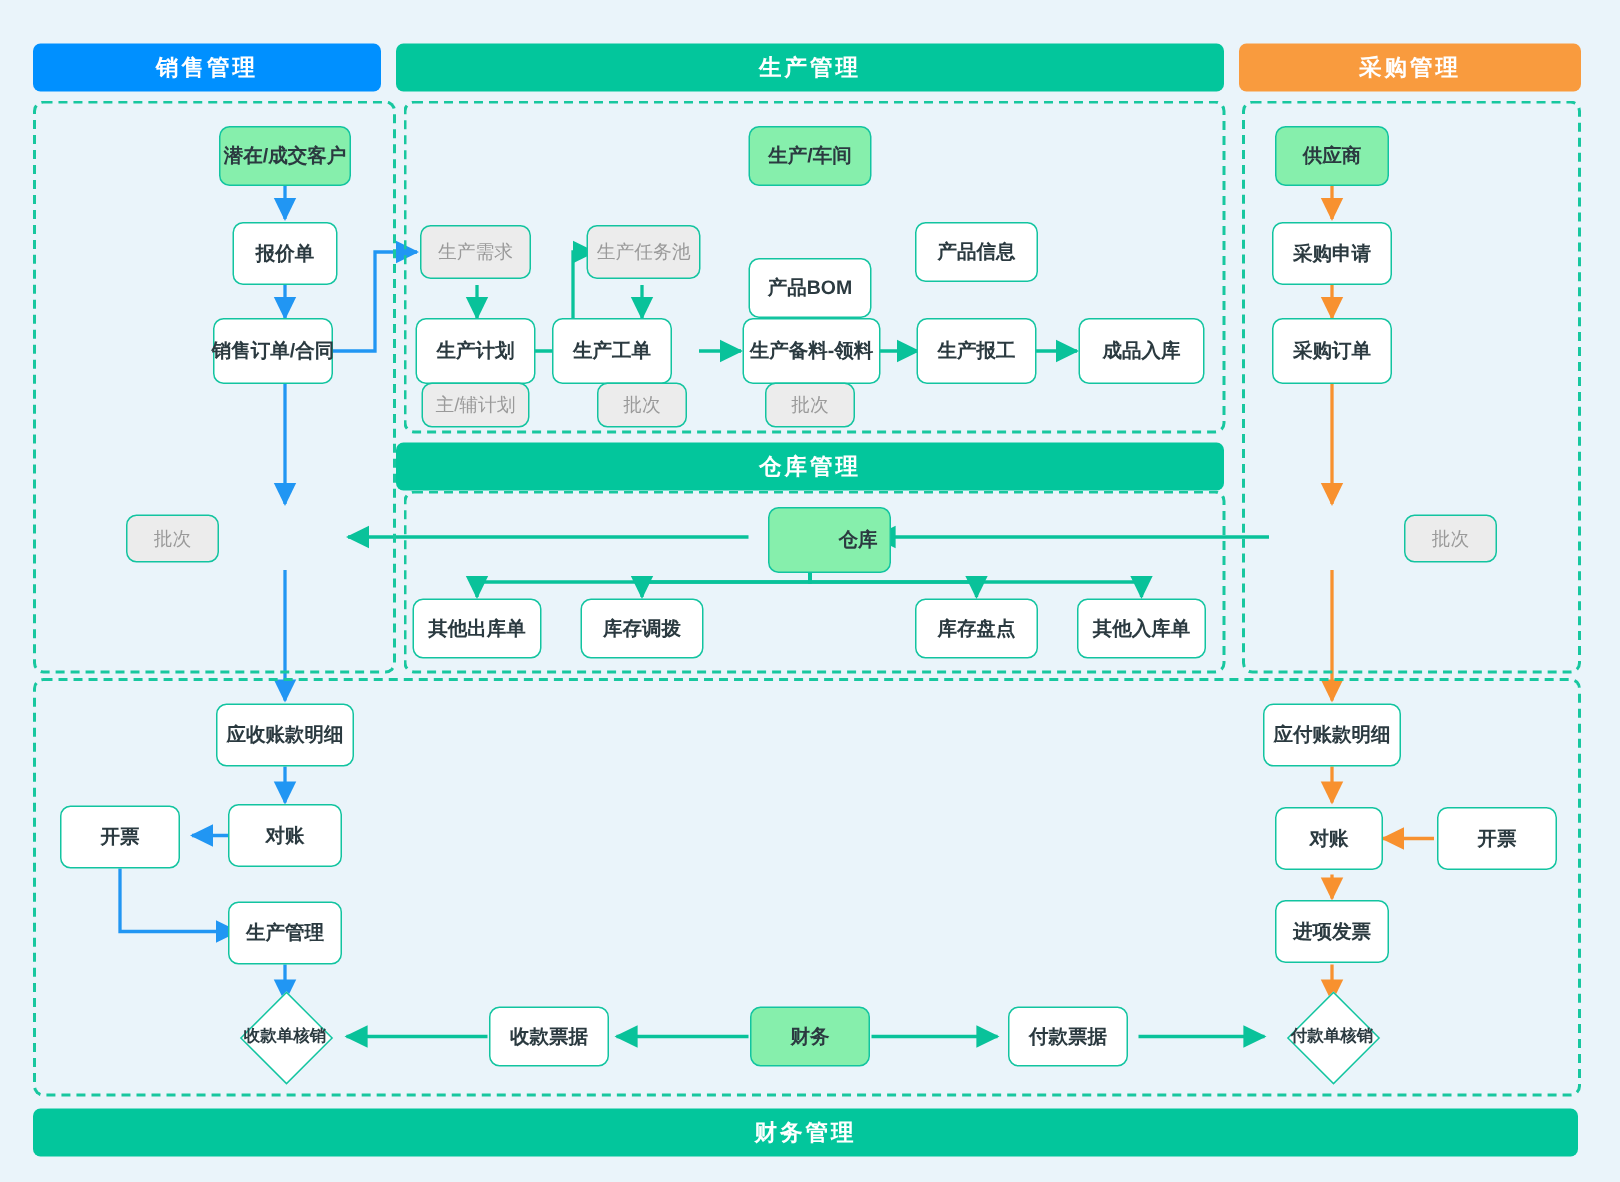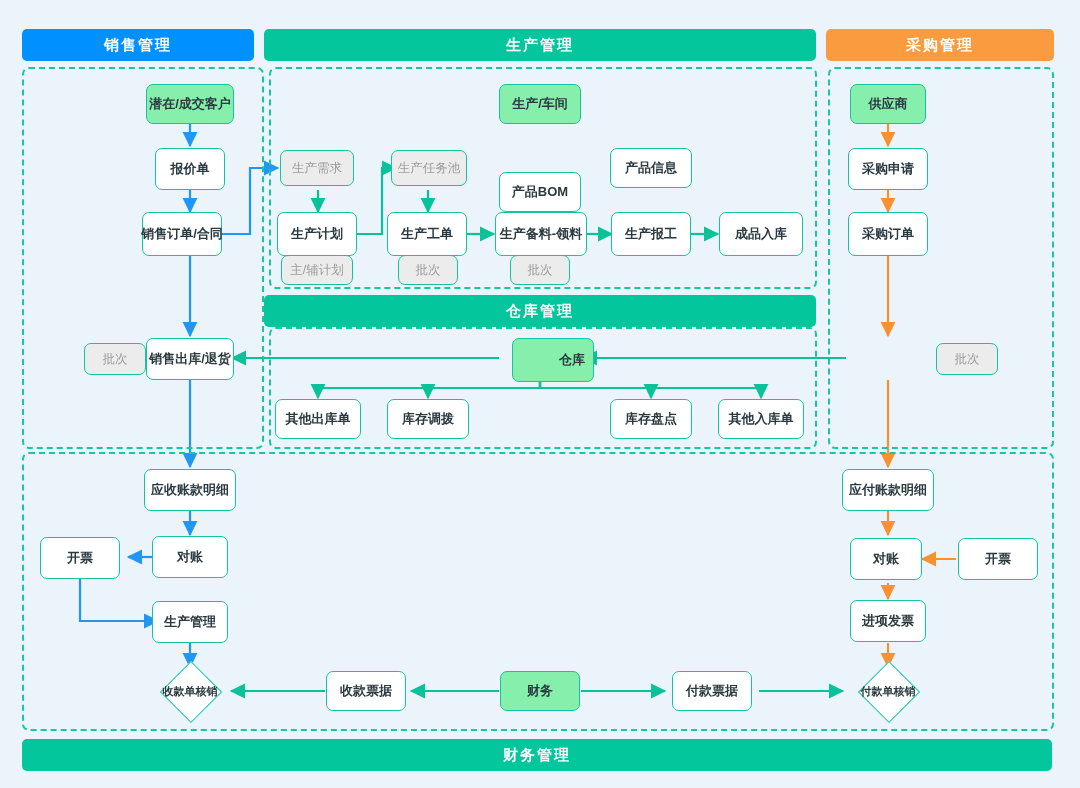--- a/index.html
+++ b/index.html
@@ -122,30 +122,29 @@
       <path d="M888,511 L888,535" stroke="#f8912f" marker-end="url(#ao)"></path>
       <path d="M956,559 L922,559" stroke="#f8912f" marker-end="url(#ao)"></path>
       <path d="M888,583 L888,599" stroke="#f8912f" marker-end="url(#ao)"></path>
       <path d="M888,643 L888,667" stroke="#f8912f" marker-end="url(#ao)"></path>
     </g>
   </svg>
 
   <div class="node mint" style="left:146px;top:84px;width:88px;height:40px;">潜在/成交客户</div>
   <div class="node" style="left:155px;top:148px;width:70px;height:42px;">报价单</div>
   <div class="node" style="left:142px;top:212px;width:80px;height:44px;">销售订单/合同</div>
-  <div class="node" style="left:146px;top:338px;width:88px;height:42px;">销售出库/退货</div>
   <div class="node chip" style="left:84px;top:343px;width:62px;height:32px;">批次</div>
 
   <div class="node mint" style="left:499px;top:84px;width:82px;height:40px;">生产/车间</div>
   <div class="node chip" style="left:280px;top:150px;width:74px;height:36px;">生产需求</div>
   <div class="node chip" style="left:391px;top:150px;width:76px;height:36px;">生产任务池</div>
   <div class="node" style="left:499px;top:148px;width:82px;height:40px;margin-top:24px;">产品BOM</div>
   <div class="node" style="left:610px;top:148px;width:82px;height:40px;">产品信息</div>
   <div class="node" style="left:277px;top:212px;width:80px;height:44px;">生产计划</div>
-  <div class="node" style="left:387px;top:212px;width:80px;height:44px;">生产工单</div>
+  <div class="node" style="left:368px;top:212px;width:80px;height:44px;">生产工单</div>
   <div class="node" style="left:495px;top:212px;width:92px;height:44px;">生产备料-领料</div>
   <div class="node" style="left:611px;top:212px;width:80px;height:44px;">生产报工</div>
   <div class="node" style="left:719px;top:212px;width:84px;height:44px;">成品入库</div>
   <div class="node chip" style="left:281px;top:255px;width:72px;height:30px;">主/辅计划</div>
   <div class="node chip" style="left:398px;top:255px;width:60px;height:30px;">批次</div>
   <div class="node chip" style="left:510px;top:255px;width:60px;height:30px;">批次</div>
 
   <div class="node mint" style="left:850px;top:84px;width:76px;height:40px;">供应商</div>
   <div class="node" style="left:848px;top:148px;width:80px;height:42px;">采购申请</div>
   <div class="node" style="left:848px;top:212px;width:80px;height:44px;">采购订单</div>

